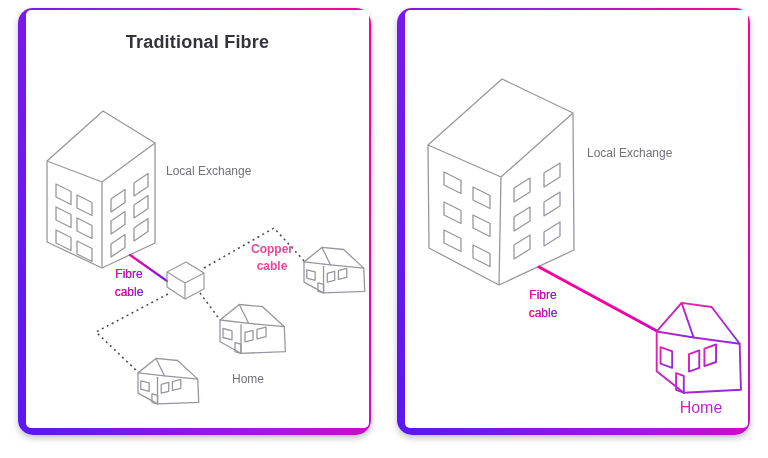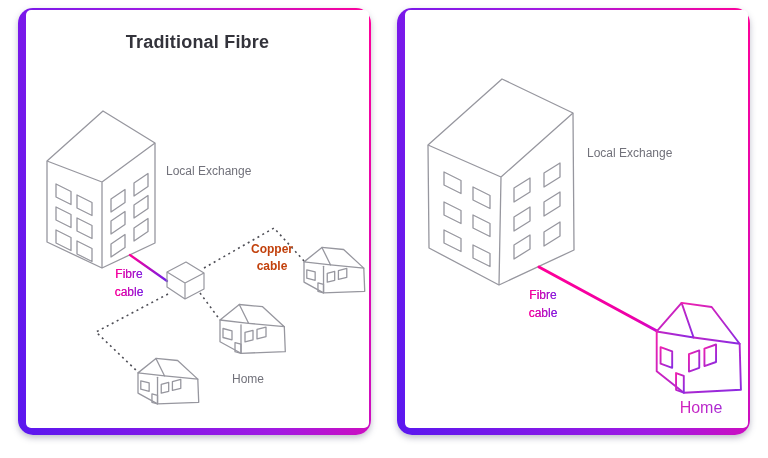--- a/index.html
+++ b/index.html
@@ -22,21 +22,21 @@
     position:relative; width:100%; height:100%;
     background:#ffffff; border-radius:5px; overflow:hidden;
   }
   .inner svg { position:absolute; left:0; top:0; }
   .title {
     position:absolute; top:22px; left:0; right:0; text-align:center;
     font-size:18px; font-weight:700; color:#33333b; letter-spacing:.2px;
   }
   .lbl { position:absolute; font-size:12px; line-height:18px; }
   .lbl-gray { color:#71717a; font-weight:400; }
-  .lbl-dark { color:#c2410c; font-weight:700; text-align:center; line-height:17px; }
+  .lbl-dark { color:#ec4899; font-weight:700; text-align:center; line-height:17px; }
   .lbl-center { text-align:center; }
   .grad-text {
     font-weight:400; text-align:center; line-height:18px;
     background:linear-gradient(90deg,#ff0098 10%,#7a24e8 95%);
     -webkit-background-clip:text; background-clip:text;
     color:transparent;
   }
   .grad-text div { display:inline-block;
     background:linear-gradient(90deg,#ff0098 5%,#7a24e8 100%);
     -webkit-background-clip:text; background-clip:text; color:transparent; }

